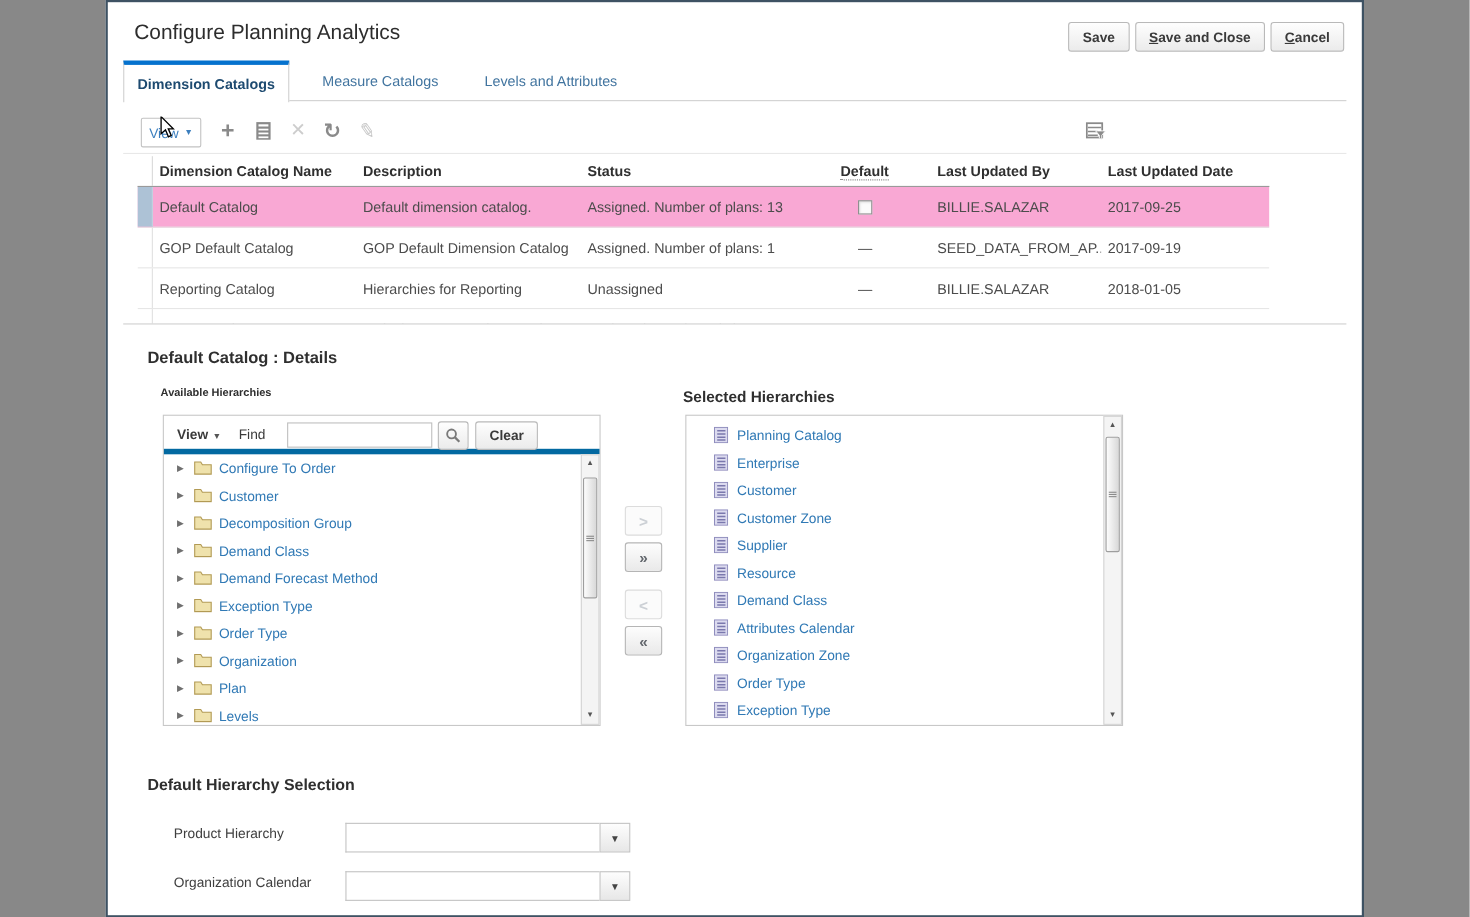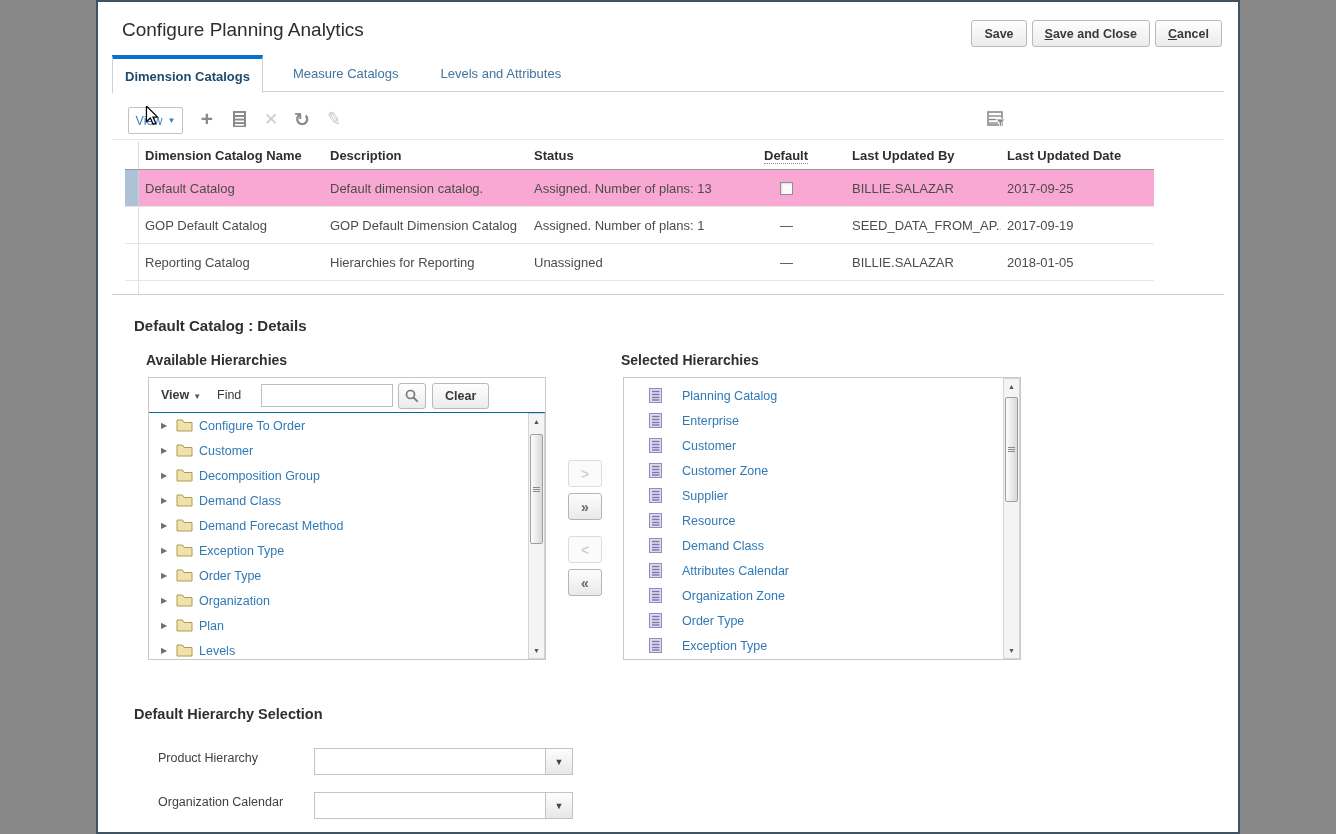--- a/index.html
+++ b/index.html
@@ -69,33 +69,33 @@
   .sb-track { flex:1; width:15px; position:relative; }
   .sb-thumb {
     position:absolute; left:1px; width:13px; border:1px solid #9e9e9e; border-radius:2px;
     background:linear-gradient(90deg,#fdfdfd,#d8d8d8); display:flex; align-items:center; justify-content:center;
   }
   .grip { width:7px; }
   .grip div { border-top:1px solid #8a8a8a; margin:1px 0; }
   
   .section-title { position:absolute; font-weight:bold; color:#2f2f2f; }
   .panel { position:absolute; border:1px solid #c8c8c8; background:#fff; }
-  .panel-toolbar { position:absolute; left:0; right:0; top:0; height:35px; border-bottom:1px solid #0369a1; }
+  .panel-toolbar { position:absolute; left:0; right:0; top:0; height:35px; border-bottom:5px solid #0369a1; }
   .pt-view { position:absolute; left:12px; top:10px; font-weight:bold; color:#3a3a3a; font-size:12.5px; }
   .pt-view .caret { font-size:8px; color:#555; margin-left:4px; }
   .pt-find { position:absolute; left:68px; top:10px; color:#3a3a3a; font-size:12.5px; }
   .find-input { position:absolute; left:112px; top:6px; width:132px; height:23px; border:1px solid #bfbfbf; font-family:inherit; font-size:12px; padding:0 4px; }
   .search-btn { position:absolute; left:249px; top:5px; width:28px; height:26px; padding:0; }
   .clear-btn { position:absolute; left:283px; top:5px; height:26px; }
   .tree { position:absolute; left:0; top:35px; right:17px; bottom:0; overflow:hidden; }
   .tree-item { height:25px; display:flex; align-items:center; padding-left:12px; gap:6px; }
   .tw { font-size:8px; color:#6f6f6f; width:9px; }
   .tree-label, .list-label { font-size:12.5px; color:#3079b5; }
   .list { position:absolute; left:0; top:0; right:17px; bottom:0; overflow:hidden; padding-top:5px; }
-  .list-item { height:25px; display:flex; align-items:center; padding-left:25px; gap:20px; }
+  .list-item { height:25px; display:flex; align-items:center; padding-left:25px; gap:8px; }
   
   .shuttle-btn {
     position:absolute; left:470px; width:34px; height:27px; border-radius:3px;
     display:flex; align-items:center; justify-content:center; font-size:14px; font-weight:bold;
     font-family:inherit;
   }
   .shuttle-on  { background:linear-gradient(#fdfdfd,#e9e9e9); border:1px solid #b5b5b5; color:#63676d; }
   .shuttle-off { background:#fbfbfb; border:1px solid #dcdcdc; color:#ccd0d5; }
   
   .field-label { position:absolute; left:60px; font-weight:normal; color:#3f3f3f; font-size:12.5px; }
@@ -234,21 +234,21 @@
             <div></div>
             <div></div>
             <div></div>
           </div>
       </div>
     </div>
     <div class="sb-btn">▼</div>
   </div>
 
   <div class="section-title" style="left:36px; top:315px; font-size:15px;">Default Catalog : Details</div>
-  <div class="section-title" style="left:48px; top:350px; font-size:14px;">Available Hierarchies</div>
+  <div class="section-title" style="left:48px; top:350px; font-size:10px;">Available Hierarchies</div>
   <div class="section-title" style="left:523px; top:350px; font-size:14px;">Selected Hierarchies</div>
 
   <div class="panel" style="left:50px; top:375px; width:398px; height:283px;">
     <div class="panel-toolbar">
       <div class="pt-view"><span>View</span><span class="caret">▼</span></div>
       <div class="pt-find">Find</div>
       <input class="find-input" value="" style="">
       <button class="btn search-btn">
         <svg width="14" height="14" viewBox="0 0 14 14">
           <circle cx="5.5" cy="5.5" r="4" fill="none" stroke="#7a7a7a" stroke-width="1.7"></circle>

